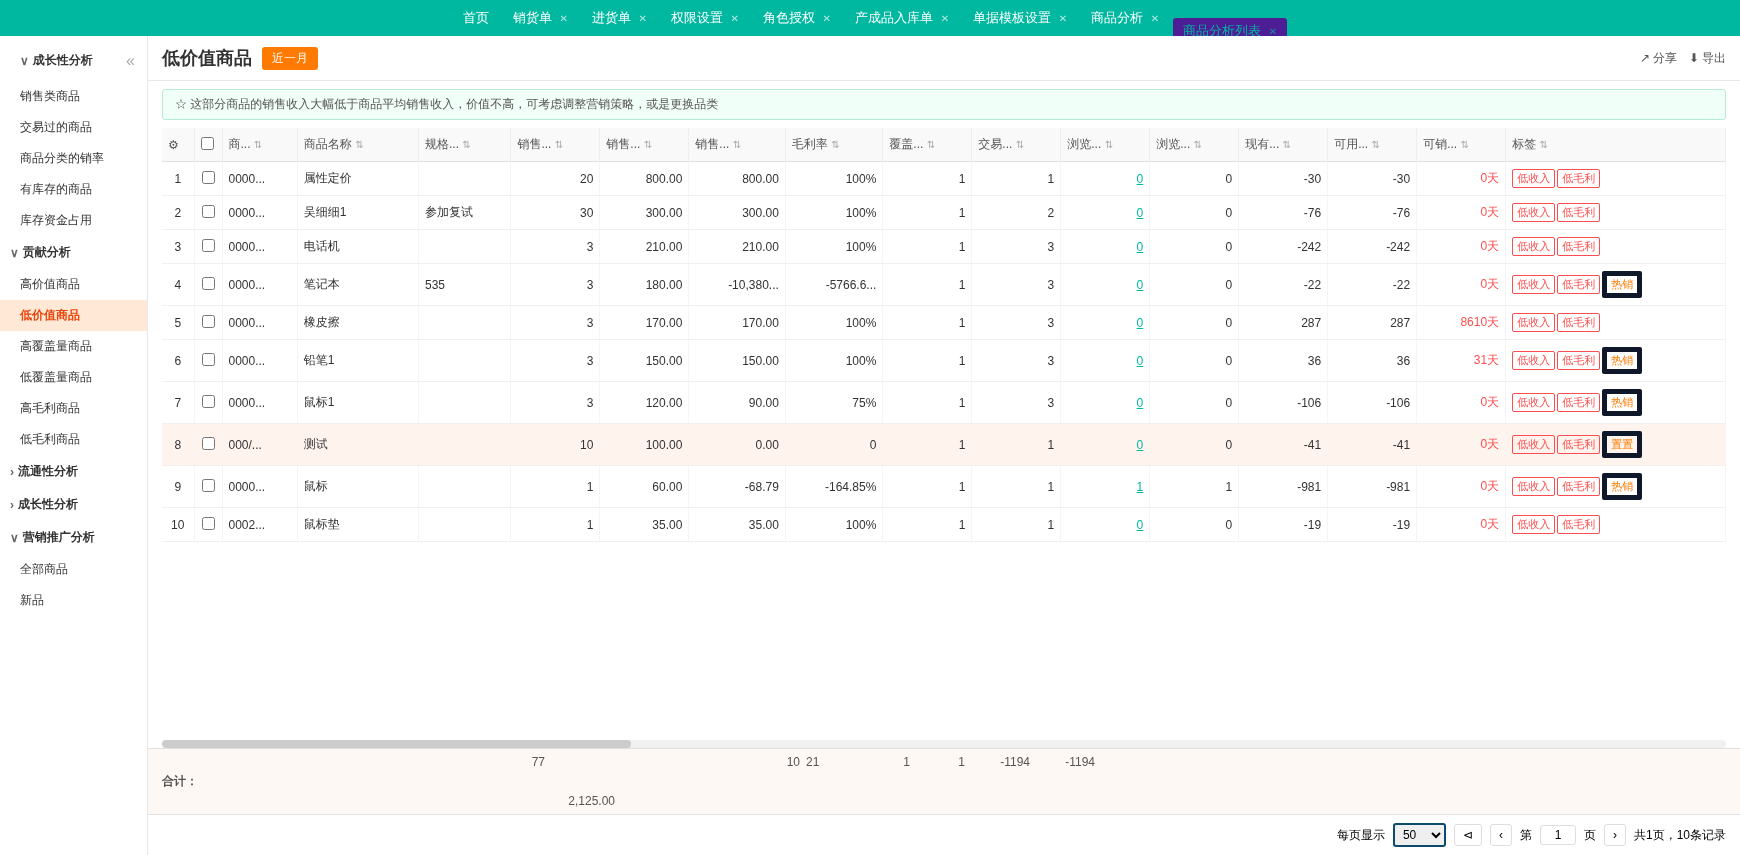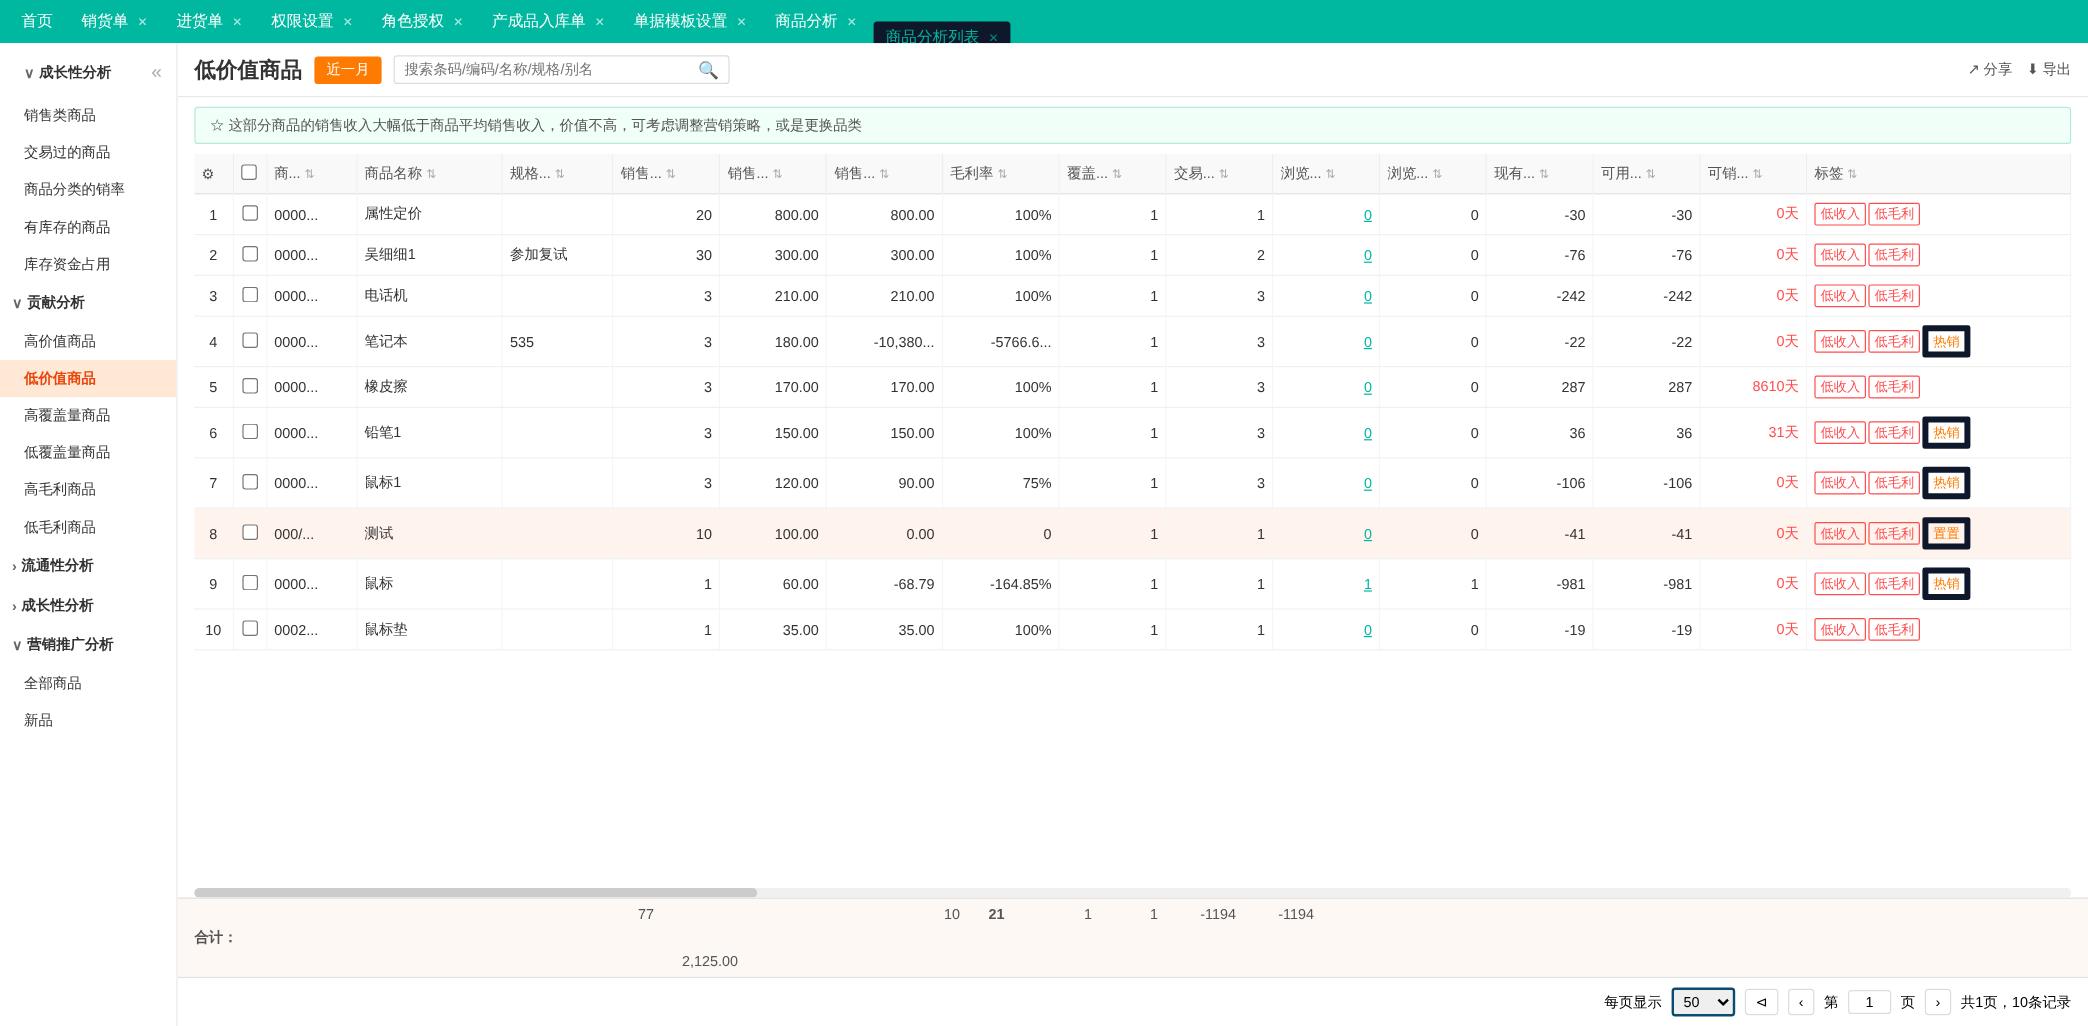--- a/index.html
+++ b/index.html
@@ -7,30 +7,31 @@
 
     
     .top-nav {
       display: flex;
       align-items: center;
       background: #00b8a0;
       height: 36px;
       padding: 0 8px;
       gap: 4px;
       flex-shrink: 0;
+      justify-content: center;
     }
     .nav-item {
       color: #fff;
       padding: 4px 10px;
       cursor: pointer;
       border-radius: 3px;
       white-space: nowrap;
       font-size: 13px;
     }
-    .nav-item.active { background: #0f172a; color: #00b8a0; margin-top: 26px; }
+    .nav-item.active { background: #4c1d95; color: #00b8a0; margin-top: 26px; }
     .nav-item .close-x { margin-left: 4px; font-size: 10px; opacity: 0.7; }
 
     
     .main-layout {
       display: flex;
       height: calc(855px - 36px);
       background: #fff;
     }
 
     
@@ -316,24 +317,20 @@
       </div>
       <div class="sidebar-item">全部商品</div>
       <div class="sidebar-item">新品</div>
     </div>
 
     <div class="content-area">
 
       <div class="content-header">
         <span class="page-title">低价值商品</span>
         <button class="filter-btn">近一月</button>
-        <div class="search-box">
-          <input type="text" placeholder="搜索条码/编码/名称/规格/别名" style="">
-          <span class="search-icon">🔍</span>
-        </div>
         <div class="header-actions">
           <div class="header-btn">
             <span>↗</span>
             <span>分享</span>
           </div>
           <div class="header-btn">
             <span>⬇</span>
             <span>导出</span>
           </div>
         </div>
@@ -572,21 +569,21 @@
             <span style="min-width:32px;"></span>
             <span style="min-width:28px;"></span>
             <span style="min-width:60px;"></span>
             <span style="min-width:80px;"></span>
             <span style="min-width:60px;"></span>
             <span style="min-width:55px; text-align:right; padding-right:6px;">77</span>
             <span style="min-width:70px; text-align:right; padding-right:6px;margin-top:39px;">2,125.00</span>
             <span style="min-width:70px;"></span>
             <span style="min-width:60px;"></span>
             <span style="min-width:55px; text-align:right; padding-right:6px;">10</span>
-            <span style="min-width:55px; text-align:center; padding-right:6px;font-weight:bold;">21</span>
+            <span style="min-width:55px; text-align:left; padding-right:6px;">21</span>
             <span style="min-width:55px; text-align:right; padding-right:6px;">1</span>
             <span style="min-width:55px; text-align:right; padding-right:6px;">1</span>
             <span style="min-width:65px; text-align:right; padding-right:6px;">-1194</span>
             <span style="min-width:65px; text-align:right; padding-right:6px;">-1194</span>
           </div>
         </div>
       </div>
 
       <div class="pagination-bar">
         <span>每页显示</span>

